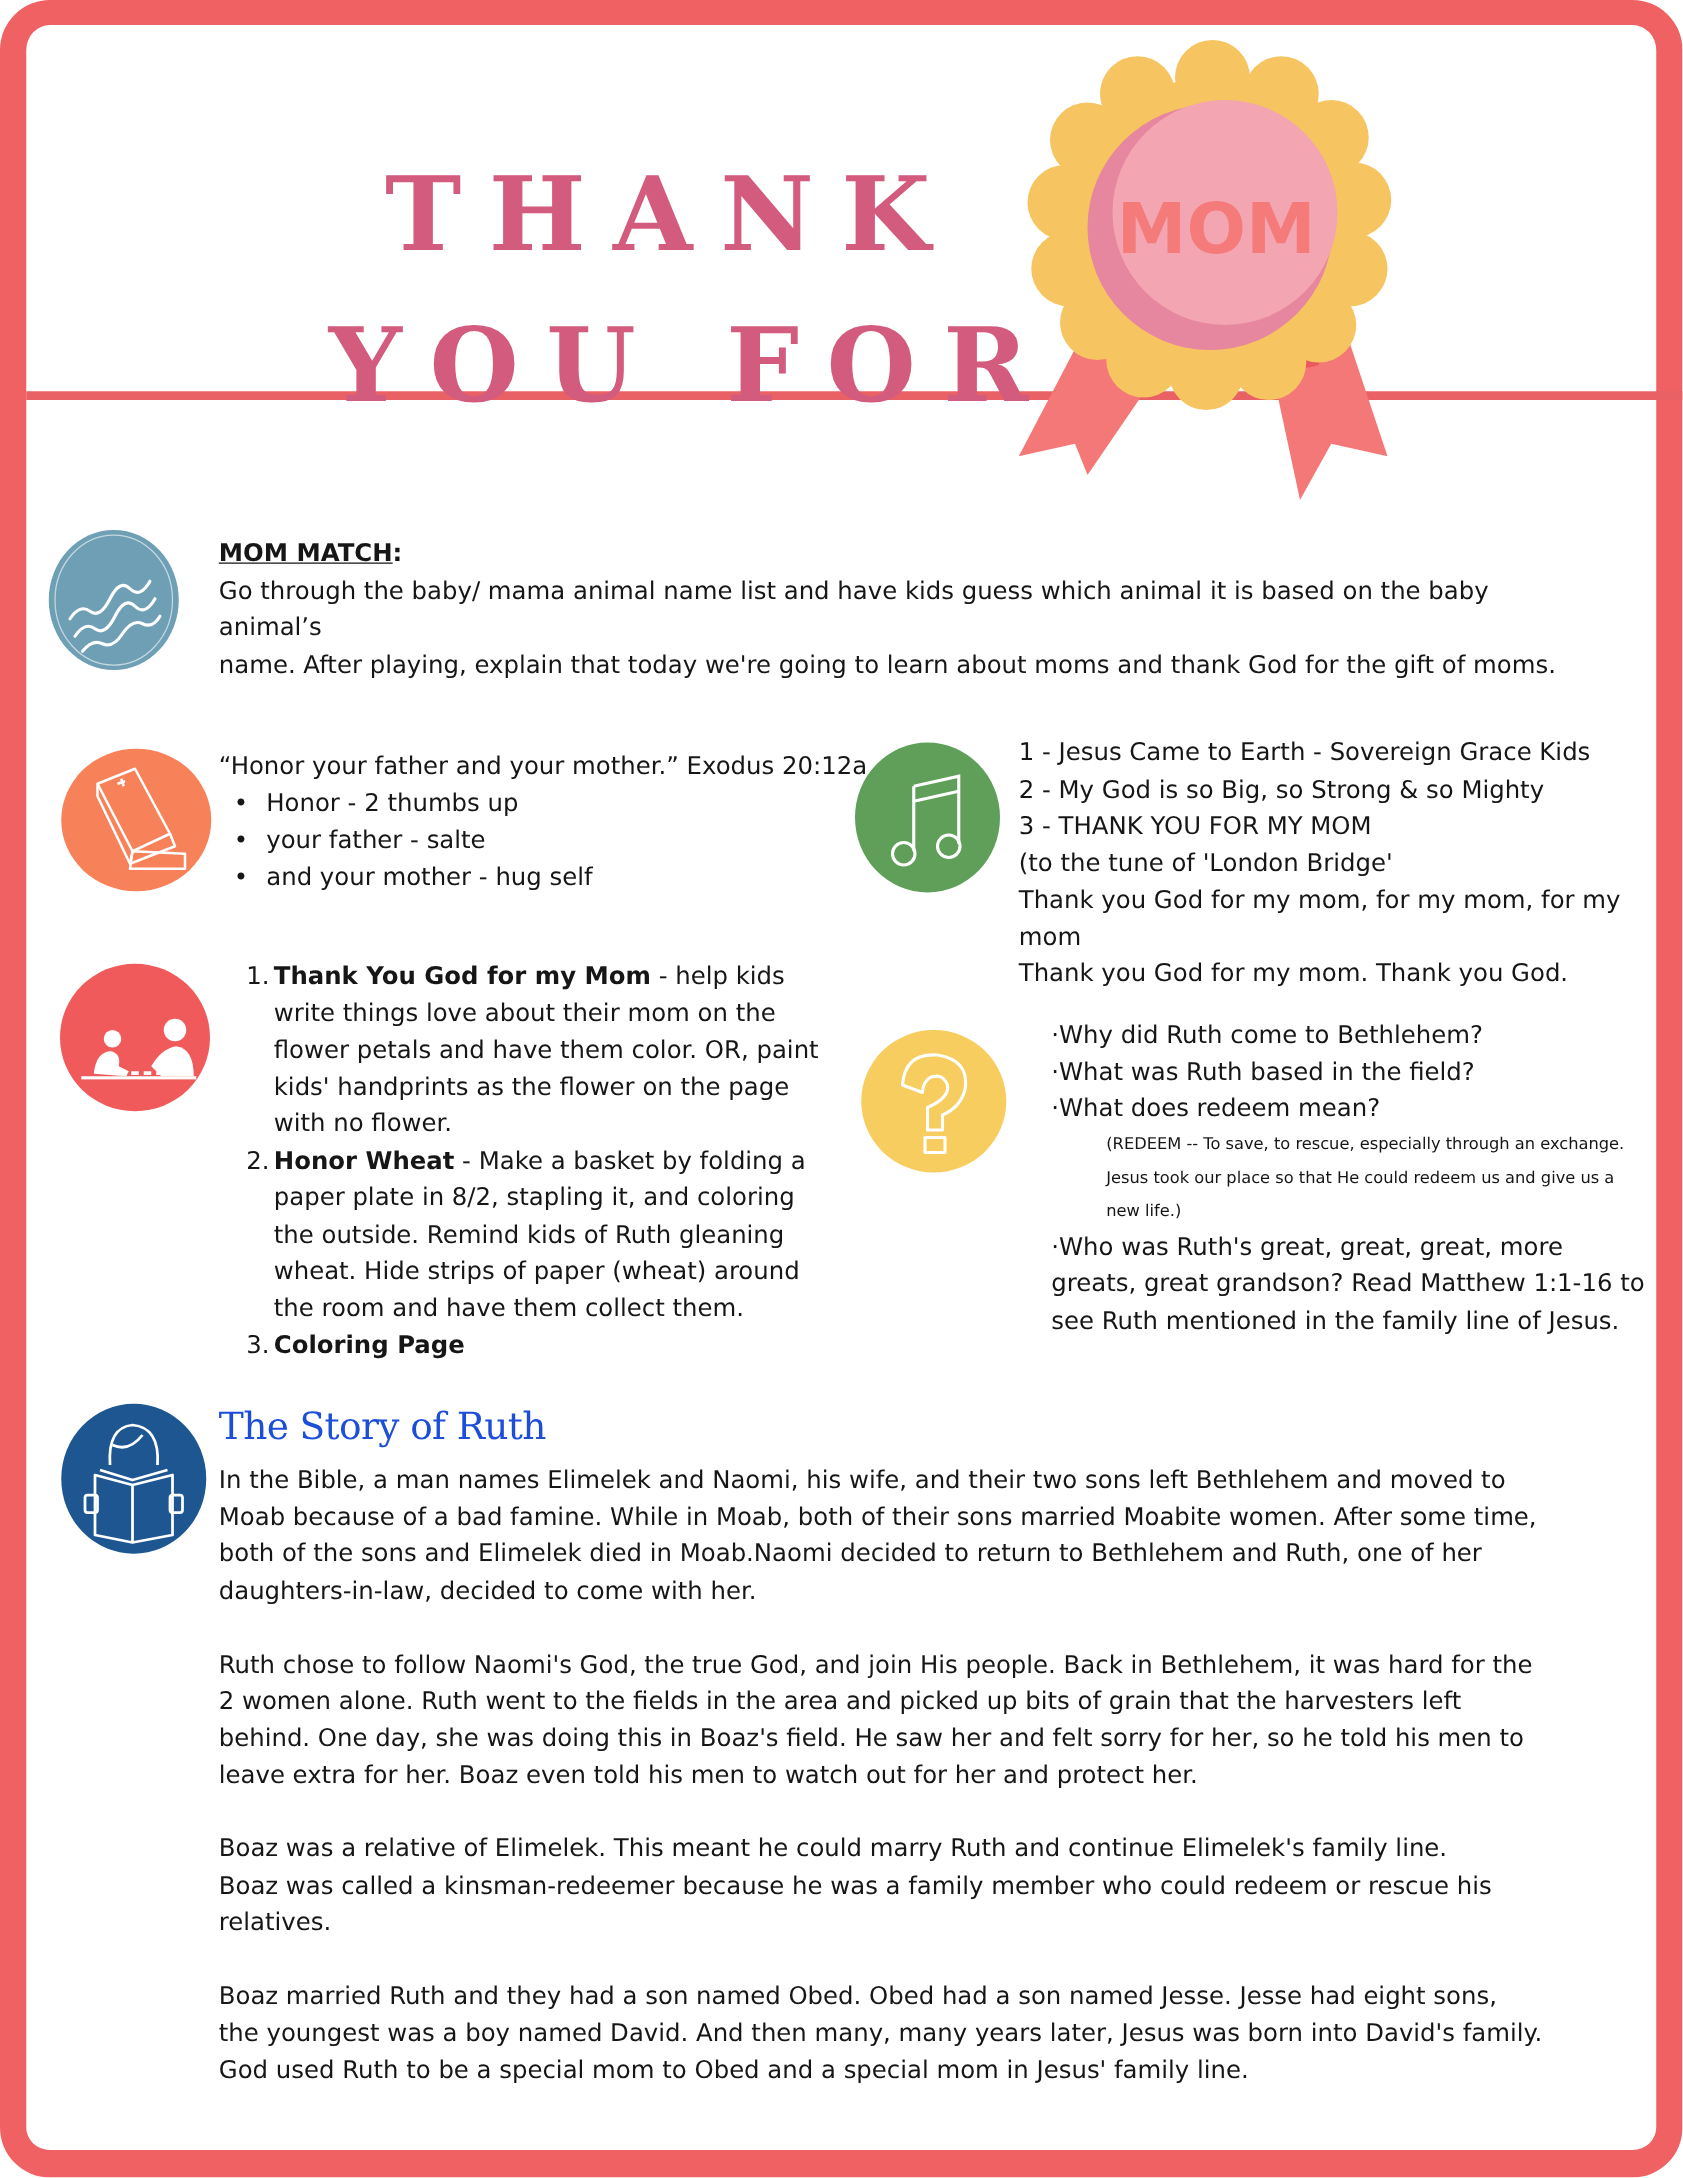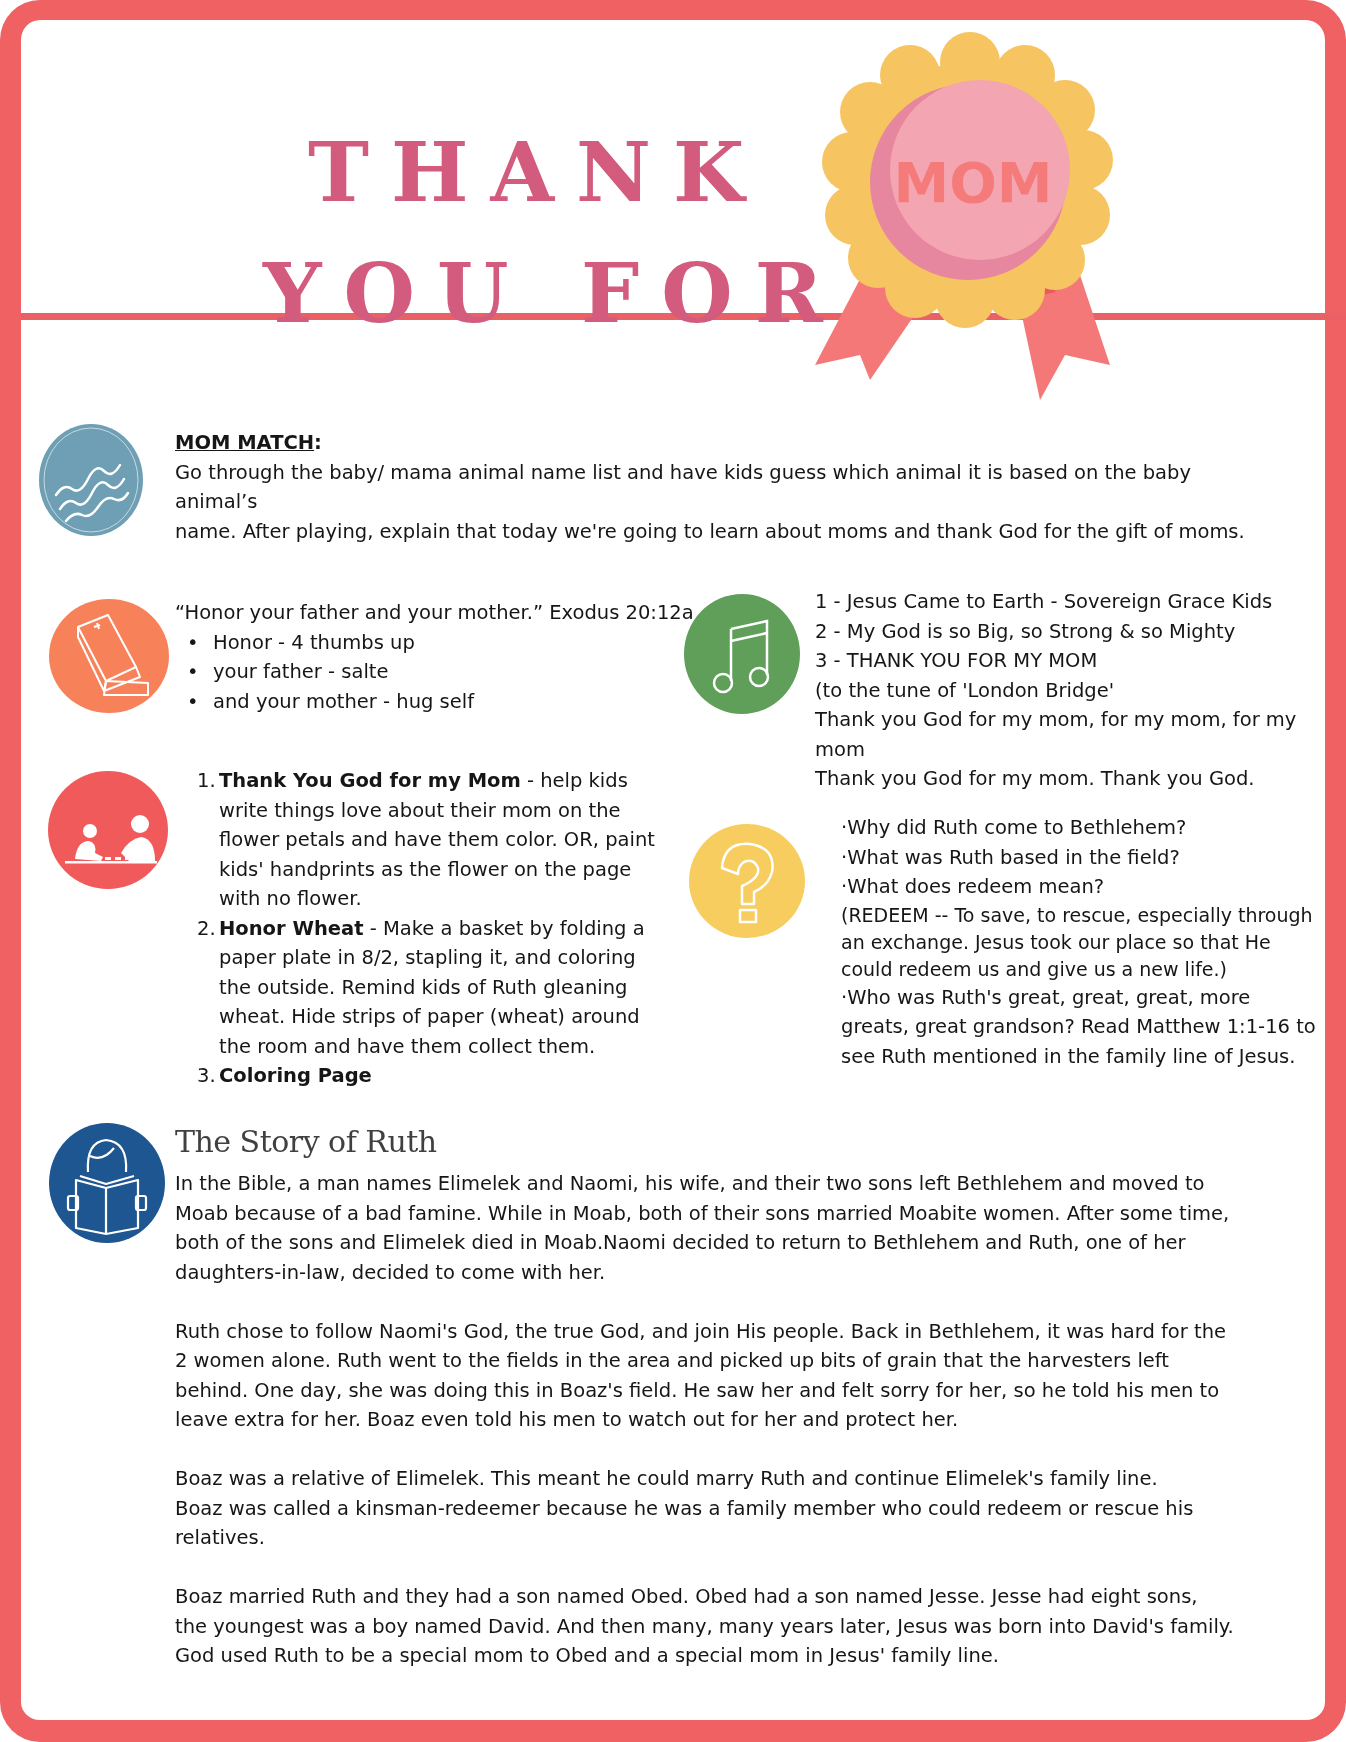--- a/index.html
+++ b/index.html
@@ -35,25 +35,25 @@
   .heading-u { font-weight: bold; text-decoration: underline; font-size: 19.5px; }
 
   ul.bullets { list-style: none; }
   ul.bullets li { position: relative; padding-left: 38px; }
   ul.bullets li::before { content: "•"; position: absolute; left: 12px; }
 
   ol.acts { list-style: none; }
   ol.acts li { position: relative; padding-left: 22px; }
   ol.acts li .num { position: absolute; left: 0; }
 
-  .small { font-size: 19px; line-height: 27px; }
+  .small { font-size: 13px; line-height: 27px; margin-left: 44px; }
 
   .story-title {
     position: absolute; left: 175px; top: 1124px;
-    font-family: "DejaVu Serif", serif; font-size: 30px; color: #404040; letter-spacing: -0.5px;
+    font-family: "DejaVu Serif", serif; font-size: 30px; color: #1d4ed8; letter-spacing: -0.5px;
   }
   .story p { margin-bottom: 29.5px; }
 </style>
 </head>
 <body>
 
 <div class="frame"></div>
 <div class="divider"></div>
 
 <div class="title line1">THANK</div>
@@ -116,21 +116,21 @@
       <path d="M30,30 L30,40 L56,94 L58,84"></path>
       <path d="M56,94 L92,80 L88,70"></path>
       <path d="M58,84 L100,86 L100,98 L56,98 Z"></path>
       <path d="M46,30 l6,-2 M49,26 l2,6"></path>
     </g>
   </svg>
 </div>
 <div class="text" style="left:175px; top:598px; width:520px;">
   <div>“Honor your father and your mother.” Exodus 20:12a</div>
   <ul class="bullets">
-    <li>Honor - 4 thumbs up</li>
+    <li>Honor - 2 thumbs up</li>
     <li>your father - salte</li>
     <li>and your mother - hug self</li>
   </ul>
 </div>
 
 <div class="icon-circle" style="left:683px; top:593px; width:118px; height:122px;">
   <svg viewBox="0 0 118 122">
     <ellipse cx="59" cy="61" rx="58" ry="60" fill="#5f9f5a"></ellipse>
     <g fill="none" stroke="#ffffff" stroke-width="2.5">
       <path d="M48,36 L84,28 L84,82"></path>

